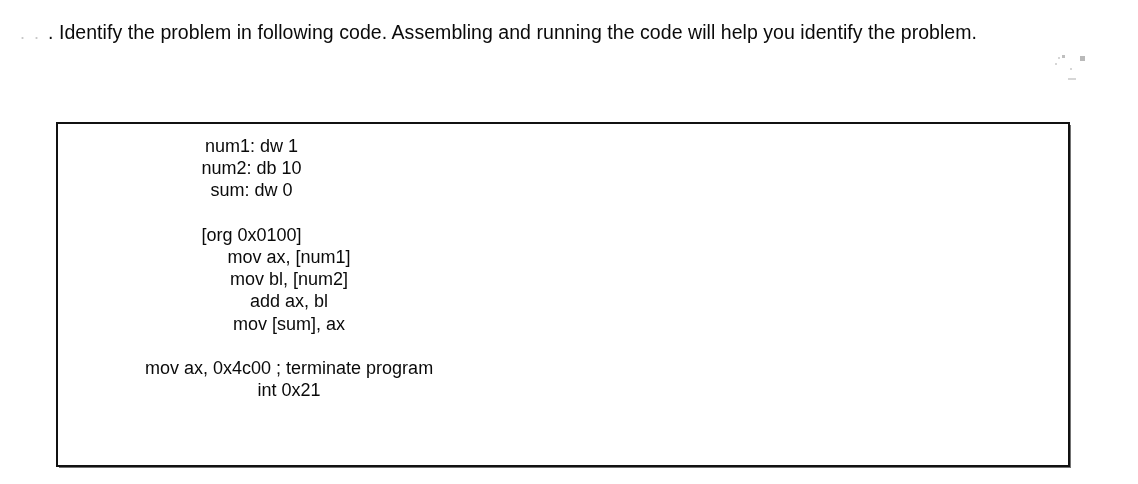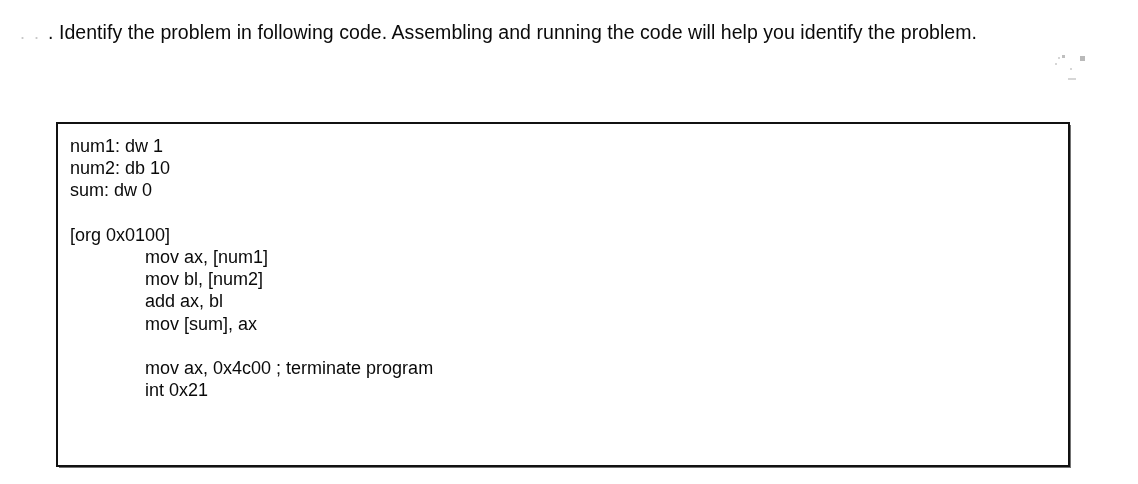--- a/index.html
+++ b/index.html
@@ -72,20 +72,21 @@
     box-shadow: 2px 2px 0 -1px rgba(0,0,0,0.55);
   }
   #code-listing {
     position: absolute;
     left: 12px;
     top: 11px;
     font-size: 18px;
     line-height: 22.2px;
     color: #0a0a0a;
     white-space: pre;
+    text-align: center;
   }
   .code-line {
     display: block;
     height: 22.2px;
   }
   .code-line.indent {
     padding-left: 75px;
   }
   .code-line.blank {
     height: 22.2px;

